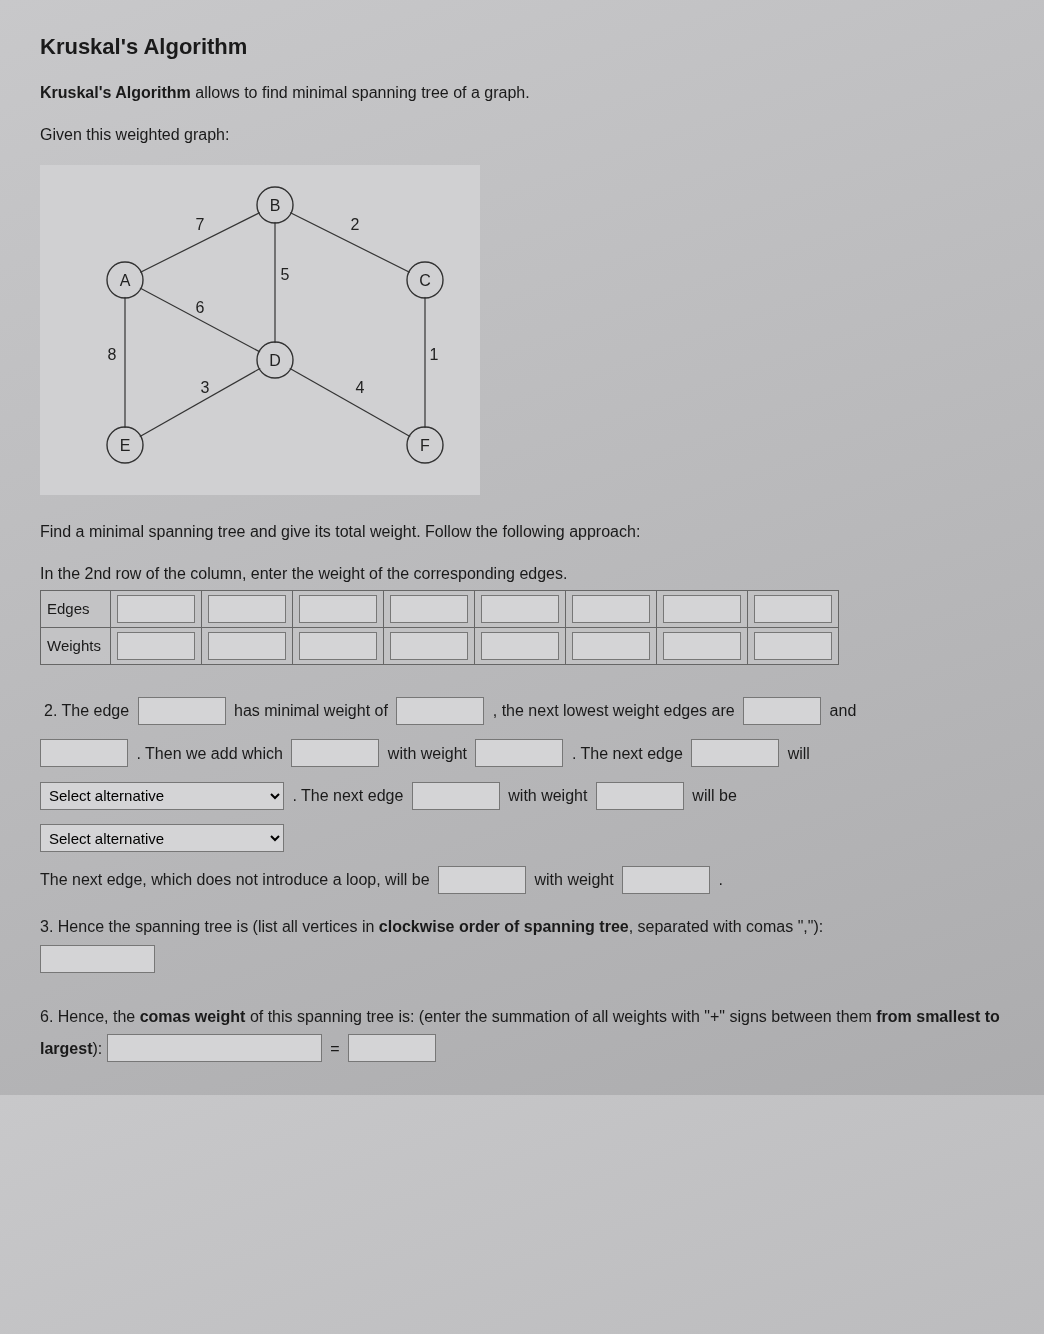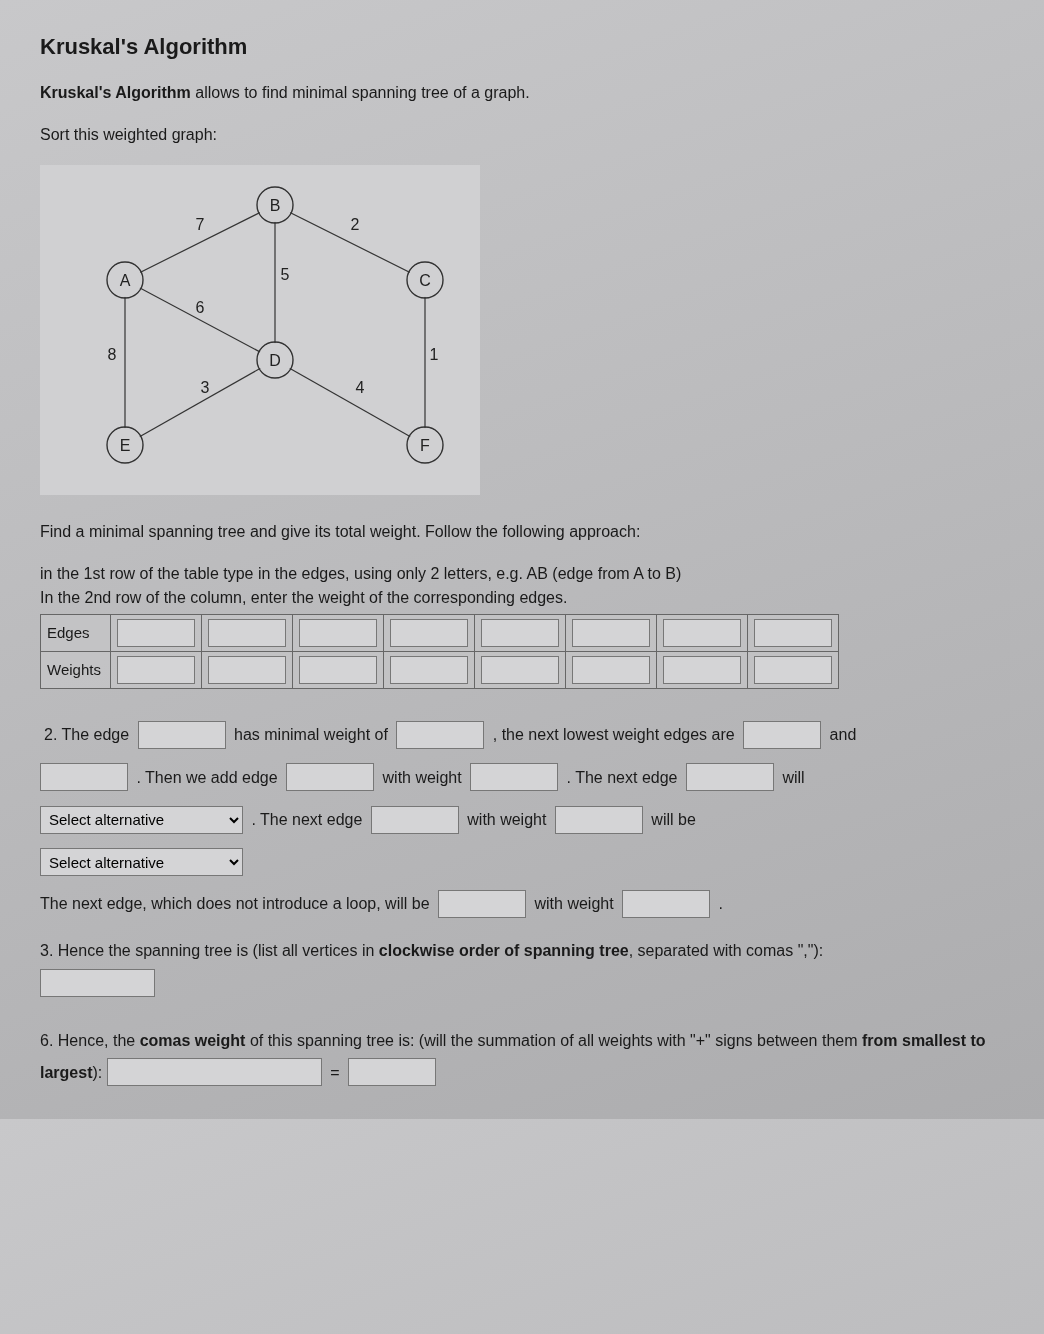--- a/index.html
+++ b/index.html
@@ -50,21 +50,21 @@
     height: 28px;
     border: 1px solid #777;
     background: #d4d4d6;
     font: 15px Arial;
     padding: 2px 4px;
   }
   input.fill.sm { width: 78px; }
   input.fill.lg { width: 115px; }
   input.fill.xl { width: 215px; }
   select.sel {
-    width: 203px;
+    width: 244px;
     height: 28px;
     border: 1px solid #777;
     background: #d4d4d6;
     font: 15px Arial;
     padding: 2px 4px;
   }
   .flow {
     display: block;
     line-height: 2.6;
     margin-bottom: 14px;
@@ -76,21 +76,21 @@
 <body>
 
 
 
 <h1>Kruskal's Algorithm</h1>
 
 <p>
   <span class="bold">Kruskal's Algorithm</span><span> allows to find minimal spanning tree of a graph.</span>
 </p>
 
-<p>Sort this weighted graph:</p>
+<p>Given this weighted graph:</p>
 
 <div class="graph-wrap">
 <svg class="graph" width="400" height="310">
 
   <line class="edge-line" x1="75" y1="105" x2="225" y2="30"></line>
   <line class="edge-line" x1="225" y1="30" x2="375" y2="105"></line>
   <line class="edge-line" x1="225" y1="30" x2="225" y2="185"></line>
   <line class="edge-line" x1="75" y1="105" x2="225" y2="185"></line>
   <line class="edge-line" x1="375" y1="105" x2="375" y2="270"></line>
   <line class="edge-line" x1="225" y1="185" x2="375" y2="270"></line>
@@ -128,21 +128,20 @@
 
   <circle class="node-circ" cx="375" cy="270" r="18"></circle>
   <circle style="fill:#d0d0d2" cx="375" cy="270" r="17"></circle>
   <text class="node-txt" x="375" y="270">F</text>
 </svg>
 </div>
 
 <p>Find a minimal spanning tree and give its total weight. Follow the following approach:</p>
 
 <div style="margin-bottom:4px;">
-  <div>in the 1st row of the table type in the edges, using only 2 letters, e.g. AB (edge from A to B)</div>
   <div>In the 2nd row of the column, enter the weight of the corresponding edges.</div>
 </div>
 
 <table class="edges">
   <tbody>
       <tr>
     <td class="hdr">Edges</td>
     <td><input class="fill sm" style=""></td>
     <td><input class="fill sm" style=""></td>
     <td><input class="fill sm" style=""></td>
@@ -169,21 +168,21 @@
 <div class="flow">
   <span class="flow-text">2. The edge</span>
   <input class="fill" style="">
   <span class="flow-text">has minimal weight of</span>
   <input class="fill" style="">
   <span class="flow-text">, the next lowest weight edges are</span>
   <input class="fill sm" style="">
   <span class="flow-text">and</span>
   <br>
   <input class="fill" style="">
-  <span class="flow-text">. Then we add edge</span>
+  <span class="flow-text">. Then we add which</span>
   <input class="fill" style="">
   <span class="flow-text">with weight</span>
   <input class="fill" style="">
   <span class="flow-text">. The next edge</span>
   <input class="fill" style="">
   <span class="flow-text">will</span>
   <br>
   <select class="sel">
     <option>Select alternative</option>
   </select>
@@ -203,20 +202,20 @@
   <input class="fill" style="">
   <span class="flow-text">.</span>
 </div>
 
 <p style="margin-bottom:6px;">
   <span>3. Hence the spanning tree is (list all vertices in </span><span class="bold">clockwise order of spanning tree</span><span>, separated with comas ","):</span>
 </p>
 <input class="fill lg" style="margin-bottom: 28px;">
 
 <p style="margin-bottom:0; line-height:2">
-  <span>6. Hence, the </span><span class="bold">comas weight</span><span> of this spanning tree is: (will the summation of all weights with "+" signs between them </span><span class="bold">from smallest to largest</span><span>):</span>
+  <span>6. Hence, the </span><span class="bold">comas weight</span><span> of this spanning tree is: (enter the summation of all weights with "+" signs between them </span><span class="bold">from smallest to largest</span><span>):</span>
   <input class="fill xl" style="">
   <span style="margin:0 4px;">=</span>
   <input class="fill" style="">
 </p>
 
 
 
 
 </body></html>

